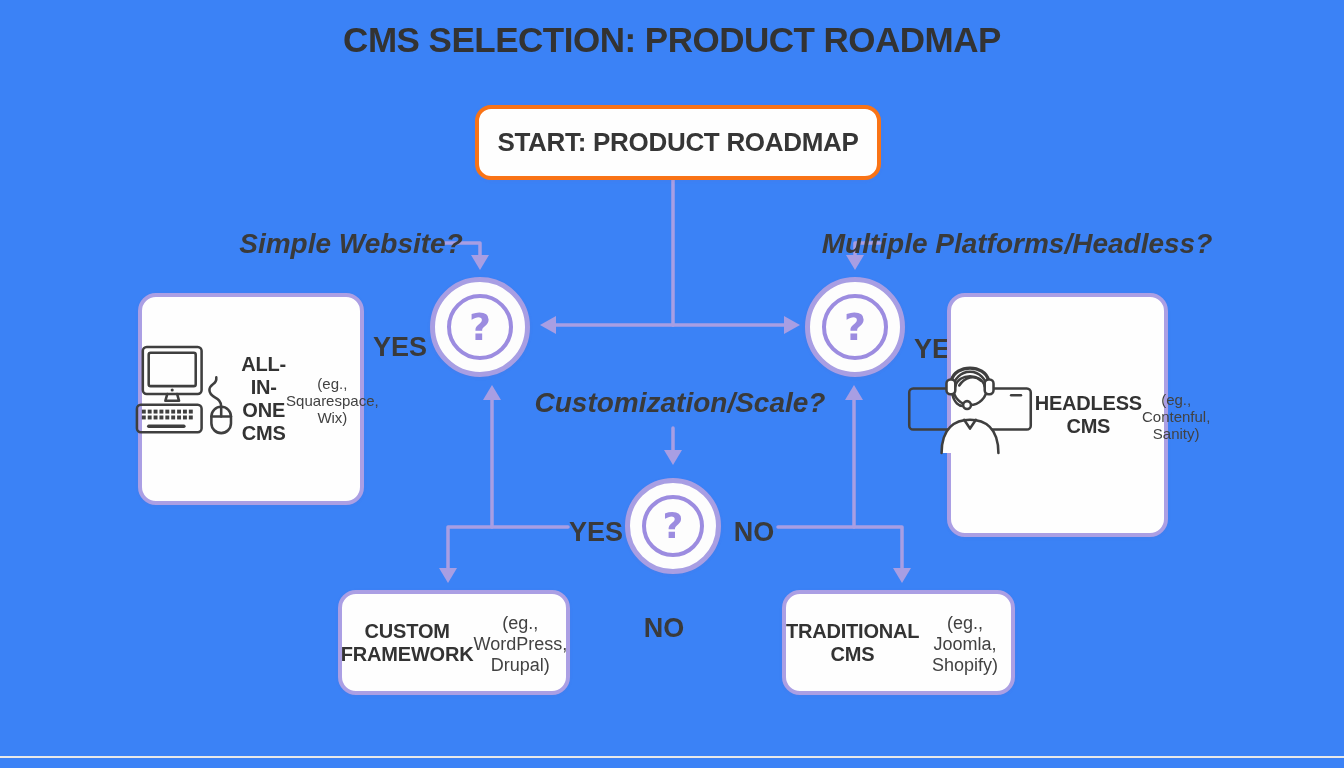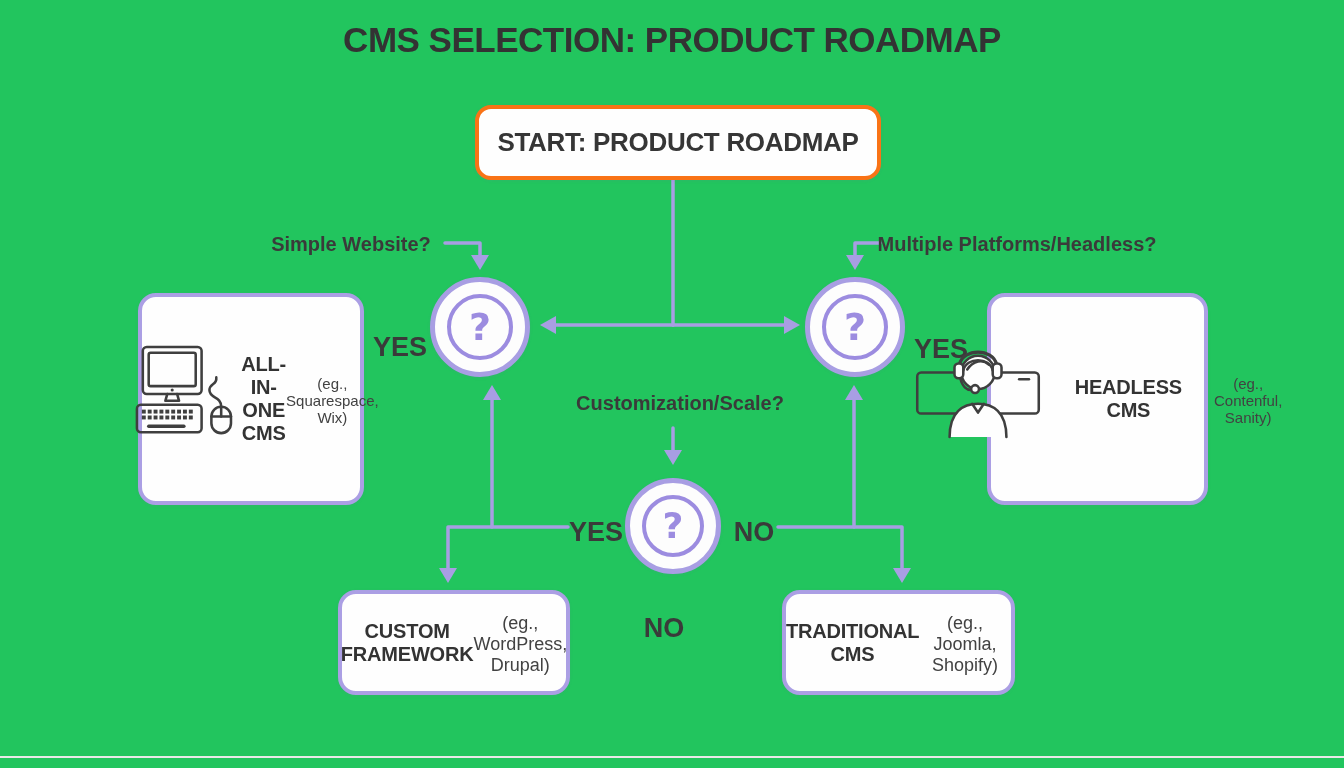--- a/index.html
+++ b/index.html
@@ -1,40 +1,40 @@
 <!DOCTYPE html>
 <html><head>
 <meta charset="utf-8">
 <style>
   html,body{margin:0;padding:0;background:#ffffff;}
   .canvas{
     position:relative;
     width:1344px;height:768px;
     margin:0 auto;
-    background:#22c55e;
+    background:#3b82f6;
     font-family:"Liberation Sans", sans-serif;
     overflow:hidden;
   }
   .title{
     position:absolute;top:20px;left:0;width:100%;
     text-align:center;
     font-size:35px;font-weight:bold;color:#333333;
     letter-spacing:-0.5px;
   }
   .start-box{
     position:absolute;left:475px;top:105px;width:398px;height:67px;
     border:4px solid #f97316;border-radius:16px;background:#fefefe;
     display:flex;align-items:center;justify-content:center;
     box-shadow:0 1px 3px rgba(120,110,180,0.12);
   }
   .start-box span{font-size:26px;font-weight:bold;color:#363636;letter-spacing:-0.3px;}
   svg.connectors{position:absolute;left:0;top:0;}
   .q-label{
     position:absolute;transform:translate(-50%,-50%);
-    font-size:20px;font-weight:bold;color:#3a3a3a;white-space:nowrap;
+    font-size:28px;font-weight:bold;color:#3a3a3a;white-space:nowrap;font-style:italic;
   }
   .edge-label{
     position:absolute;transform:translate(-50%,-50%);
     font-size:27px;font-weight:bold;color:#3a3a3a;white-space:nowrap;
   }
   .node{
     position:absolute;border:5px solid #a89ee3;border-radius:50%;
     background:#fdfdfd;display:flex;align-items:center;justify-content:center;
     box-shadow:0 1px 3px rgba(120,110,180,0.15);
     box-sizing:border-box;
@@ -158,21 +158,21 @@
         <rect x="90" y="64" width="20" height="27" rx="10"></rect>
         <line x1="100" y1="64" x2="100" y2="74"></line>
         <line x1="90" y1="74" x2="110" y2="74"></line>
         <path d="M100 64 C100 53 88 56 88 47 C88 40 96 42 95 34"></path>
       </svg>
     </span>
     <div class="o-title">ALL-IN-ONE CMS</div>
     <div class="o-sub">(eg., Squarespace, Wix)</div>
   </div>
 
-  <div class="outcome" style="left:987px;top:293px;width:221px;height:212px;gap:32px;">
+  <div class="outcome" style="left:947px;top:293px;width:221px;height:244px;">
     <span class="icon">
       <svg width="130" height="98" viewBox="0 0 130 100" fill="none" stroke="#3f3f3f" stroke-width="2.6" stroke-linecap="round" stroke-linejoin="round">
         <rect x="3" y="30" width="124" height="42" rx="4"></rect>
         <line x1="107" y1="37" x2="117" y2="37"></line>
         <path d="M36 96 C36 70 50 62 65 62 C80 62 94 70 94 96" fill="#fefefe"></path>
         <path d="M59 62 L65 71 L71 62"></path>
         <circle cx="65" cy="30" r="17" fill="#fefefe"></circle>
         <path d="M50 28 C53 14 77 14 80 28"></path>
         <path d="M54 27 C60 18 70 16 76 22"></path>
         <path d="M46 22 C50 5 80 5 84 22" stroke-width="3.4"></path>

